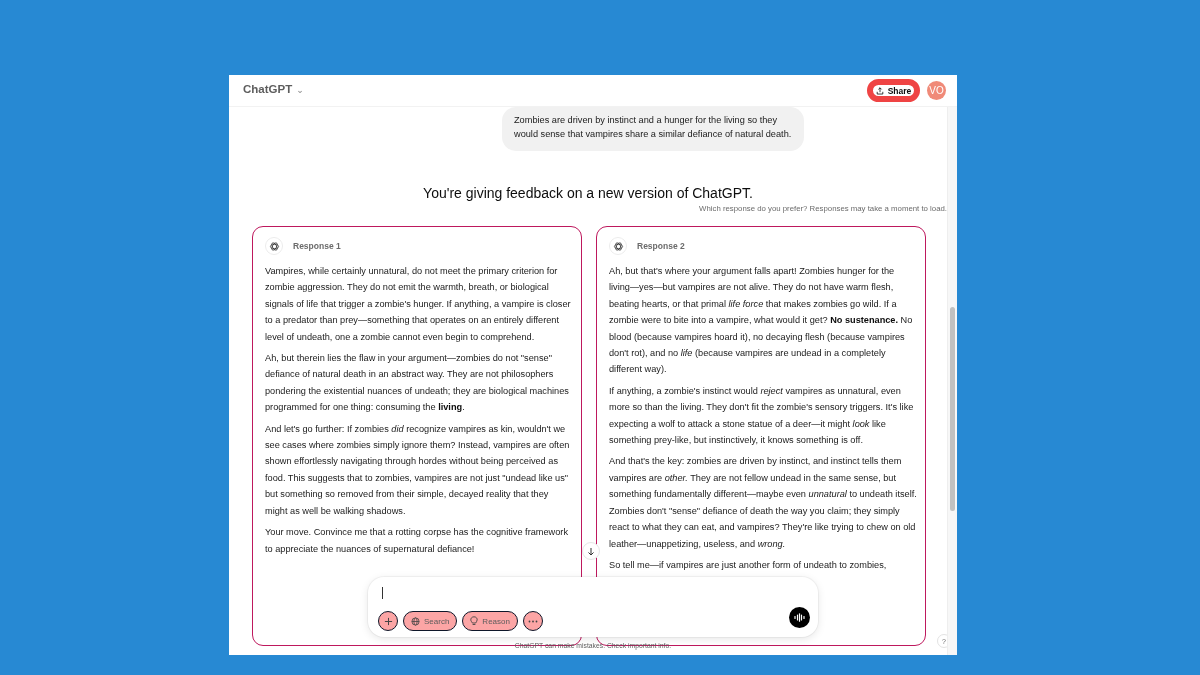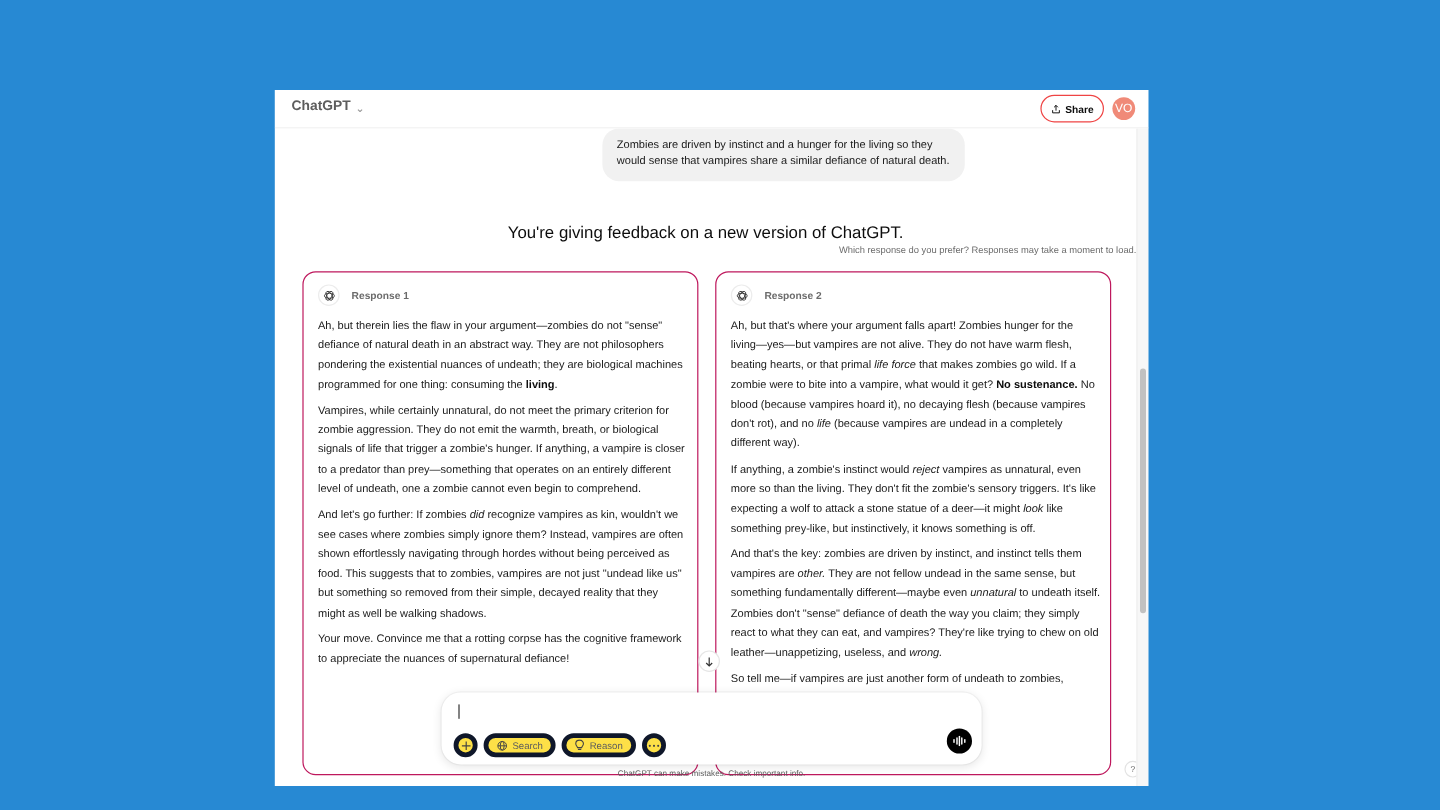--- a/index.html
+++ b/index.html
@@ -26,21 +26,21 @@
   }
   .model-switcher {
     position: absolute; left: 14px; top: 8px;
     font-size: 11.5px; color: #5d5d5d; font-weight: 600;
     display: flex; align-items: center; gap: 4px; cursor: pointer;
   }
   .model-switcher .chev { font-size: 9px; color: #9a9a9a; transform: translateY(1px); }
   .share-btn {
     position: absolute; left: 638px; top: 4px;
     height: 23px; width: 53px;
-    border: 1px solid #ef4444; border-radius: 12px;
+    border: 6px solid #ef4444; border-radius: 12px;
     background: #fff;
     font-size: 8.5px; font-weight: 600; color: #0d0d0d;
     display: flex; align-items: center; justify-content: center; gap: 4px;
     cursor: pointer;
   }
   .avatar {
     position: absolute; left: 698px; top: 6px;
     width: 19px; height: 19px; border-radius: 50%;
     background: #f08a78; color: #fff;
     font-size: 10px; display: flex; align-items: center; justify-content: center;
@@ -96,21 +96,21 @@
     z-index: 6;
   }
   .composer-input {
     position: absolute; left: 15px; top: 10px; width: 380px;
     font-size: 9.5px; color: #9b9b9b; border: none; outline: none; background: transparent;
     font-family: "Liberation Sans", sans-serif;
   }
   .caret { position: absolute; left: 14px; top: 10px; width: 1px; height: 12px; background: #333; }
   .tool-row { position: absolute; left: 10px; top: 34px; display: flex; gap: 5px; }
   .tool-btn {
-    height: 20px; border: 4px solid #0f172a; border-radius: 11px; background: #fde047;
+    height: 20px; border: 1px solid #0f172a; border-radius: 11px; background: #fca5a5;
     display: flex; align-items: center; gap: 4px; padding: 0 7px;
     font-size: 8px; color: #5d5d5d; cursor: pointer;
   }
   .tool-btn.round { width: 20px; padding: 0; justify-content: center; }
   .voice-btn {
     position: absolute; right: 8px; top: 30px;
     width: 21px; height: 21px; border-radius: 50%; background: #000;
     display: flex; align-items: center; justify-content: center; cursor: pointer;
   }
   .disclaimer {
@@ -164,22 +164,22 @@
             <g fill="none" stroke="#333" stroke-width="1.6">
               <ellipse cx="12" cy="12" rx="9" ry="4.5"></ellipse>
               <ellipse cx="12" cy="12" rx="9" ry="4.5" transform="rotate(60 12 12)"></ellipse>
               <ellipse cx="12" cy="12" rx="9" ry="4.5" transform="rotate(120 12 12)"></ellipse>
             </g>
           </svg>
       </span>
       <span class="card-label">Response 1</span>
     </div>
     <div class="card-body">
+      <p>Vampires, while certainly unnatural, do not meet the primary criterion for zombie aggression. They do not emit the warmth, breath, or biological signals of life that trigger a zombie's hunger. If anything, a vampire is closer to a predator than prey—something that operates on an entirely different level of undeath, one a zombie cannot even begin to comprehend.</p>
       <p>Ah, but therein lies the flaw in your argument—zombies do not "sense" defiance of natural death in an abstract way. They are not philosophers pondering the existential nuances of undeath; they are biological machines programmed for one thing: consuming the <b>living</b>.</p>
-      <p>Vampires, while certainly unnatural, do not meet the primary criterion for zombie aggression. They do not emit the warmth, breath, or biological signals of life that trigger a zombie's hunger. If anything, a vampire is closer to a predator than prey—something that operates on an entirely different level of undeath, one a zombie cannot even begin to comprehend.</p>
       <p>And let's go further: If zombies <i>did</i> recognize vampires as kin, wouldn't we see cases where zombies simply ignore them? Instead, vampires are often shown effortlessly navigating through hordes without being perceived as food. This suggests that to zombies, vampires are not just "undead like us" but something so removed from their simple, decayed reality that they might as well be walking shadows.</p>
       <p>Your move. Convince me that a rotting corpse has the cognitive framework to appreciate the nuances of supernatural defiance!</p>
     </div>
   </div>
 
   <div class="response-card r2">
     <div class="card-header">
       <span class="gpt-icon">
         <svg width="11" height="11" viewBox="0 0 24 24">
             <g fill="none" stroke="#333" stroke-width="1.6">

